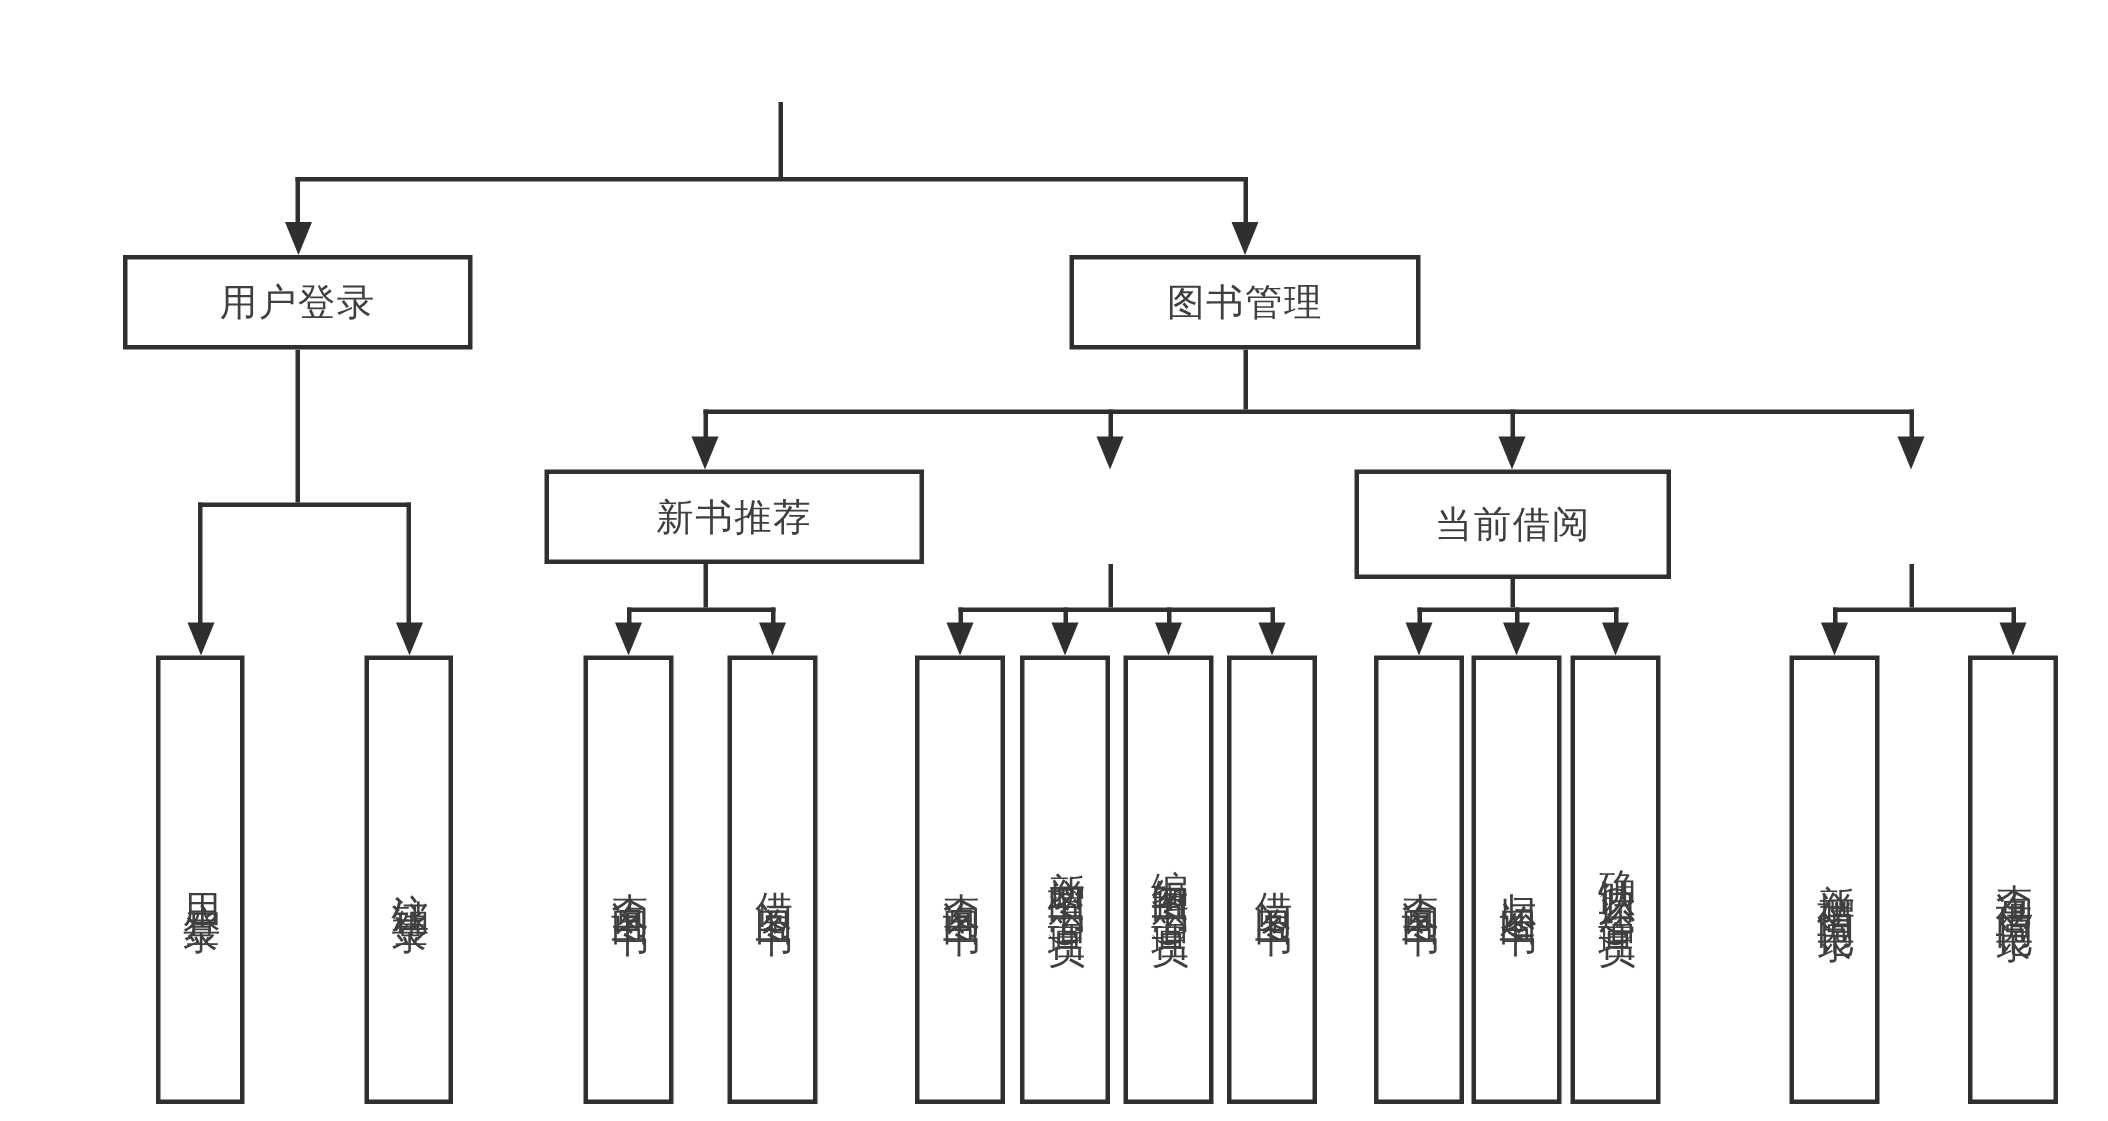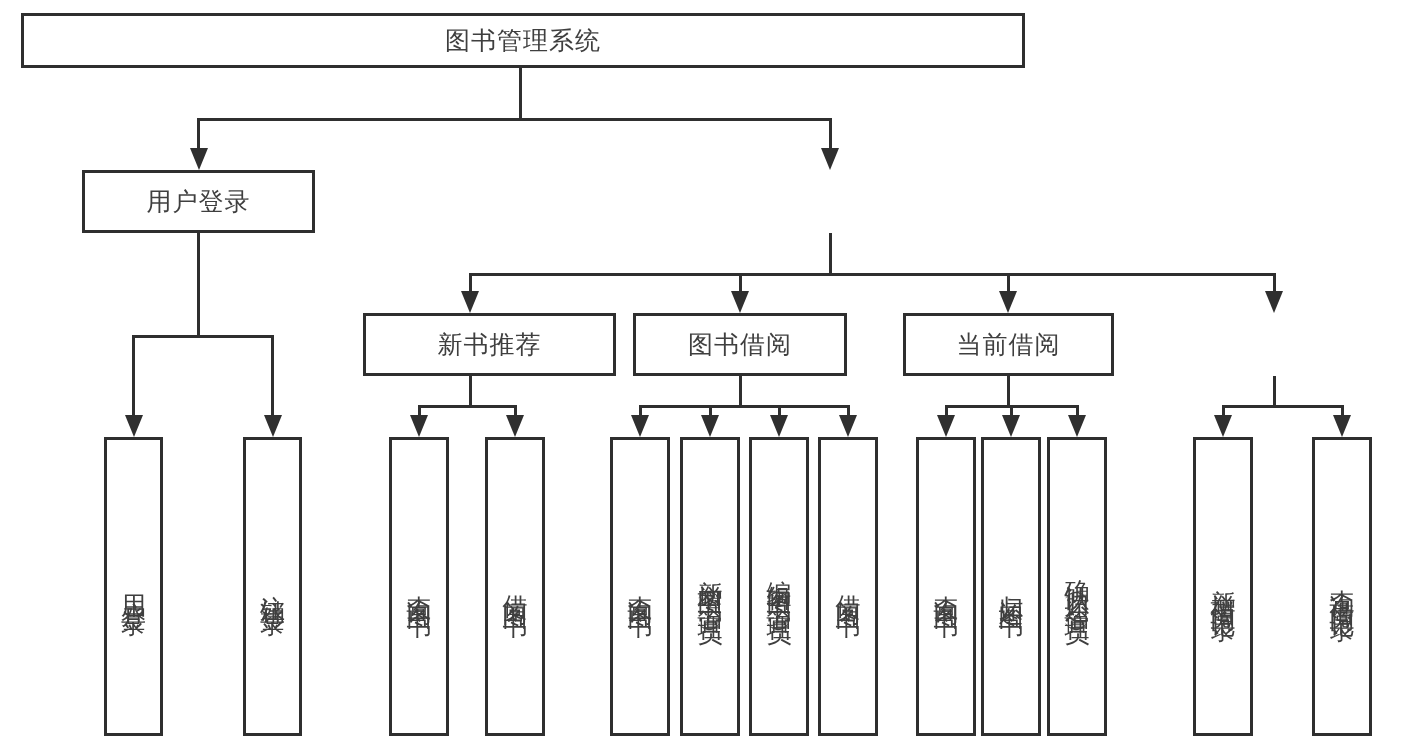--- a/index.html
+++ b/index.html
@@ -38,52 +38,51 @@
     position:absolute;right:15px;bottom:2px;z-index:5;
     font-size:23px;color:var(--wm);letter-spacing:1px;
     text-shadow:0 0 2px #fff;white-space:nowrap;
   }
 </style>
 </head>
 <body>
 
 <div class="stage">
 
-  <div class="box" style="left:21px;top:13px;width:1004px;height:55px;">图书管理系统</div>
 
   <div class="vl" style="left:518.5px;top:68px;height:50px;"></div>
   <div class="hl" style="left:197px;top:118px;width:634.5px;"></div>
   <div class="vl" style="left:197px;top:118px;height:32px;"></div>
   <div class="vl" style="left:828.5px;top:118px;height:32px;"></div>
   <div class="arw" style="left:189.5px;top:148px;"></div>
   <div class="arw" style="left:821px;top:148px;"></div>
 
   <div class="box" style="left:82px;top:170px;width:233px;height:63px;">用户登录</div>
+  <div class="box" style="left:713px;top:170px;width:234px;height:63px;">图书管理</div>
 
   <div class="vl" style="left:197px;top:233px;height:102px;"></div>
   <div class="hl" style="left:132px;top:335px;width:142px;"></div>
   <div class="vl" style="left:132px;top:335px;height:82px;"></div>
   <div class="vl" style="left:271px;top:335px;height:82px;"></div>
   <div class="arw" style="left:124.5px;top:415px;"></div>
   <div class="arw" style="left:263.5px;top:415px;"></div>
 
   <div class="vl" style="left:828.5px;top:233px;height:40px;"></div>
   <div class="hl" style="left:468.5px;top:273px;width:807px;"></div>
   <div class="vl" style="left:468.5px;top:273px;height:20px;"></div>
   <div class="vl" style="left:738.5px;top:273px;height:20px;"></div>
   <div class="vl" style="left:1006.5px;top:273px;height:20px;"></div>
   <div class="vl" style="left:1272.5px;top:273px;height:20px;"></div>
   <div class="arw" style="left:461px;top:291px;"></div>
   <div class="arw" style="left:731px;top:291px;"></div>
   <div class="arw" style="left:999px;top:291px;"></div>
   <div class="arw" style="left:1265px;top:291px;"></div>
 
   <div class="box" style="left:363px;top:313px;width:253px;height:63px;">新书推荐</div>
-  <div class="box" style="left:633px;top:313px;width:214px;height:63px;">图书借阅</div>
-  <div class="box" style="left:903px;top:313px;width:211px;height:63px;">当前借阅</div>
+  <div class="box" style="left:903px;top:313px;width:211px;height:73px;">当前借阅</div>
 
   <div class="vl" style="left:468.5px;top:376px;height:29px;"></div>
   <div class="hl" style="left:417.5px;top:405px;width:99px;"></div>
   <div class="vl" style="left:417.5px;top:405px;height:12px;"></div>
   <div class="vl" style="left:513.5px;top:405px;height:12px;"></div>
   <div class="arw" style="left:410px;top:415px;"></div>
   <div class="arw" style="left:506px;top:415px;"></div>
 
   <div class="vl" style="left:738.5px;top:376px;height:29px;"></div>
   <div class="hl" style="left:638.5px;top:405px;width:211px;"></div>

